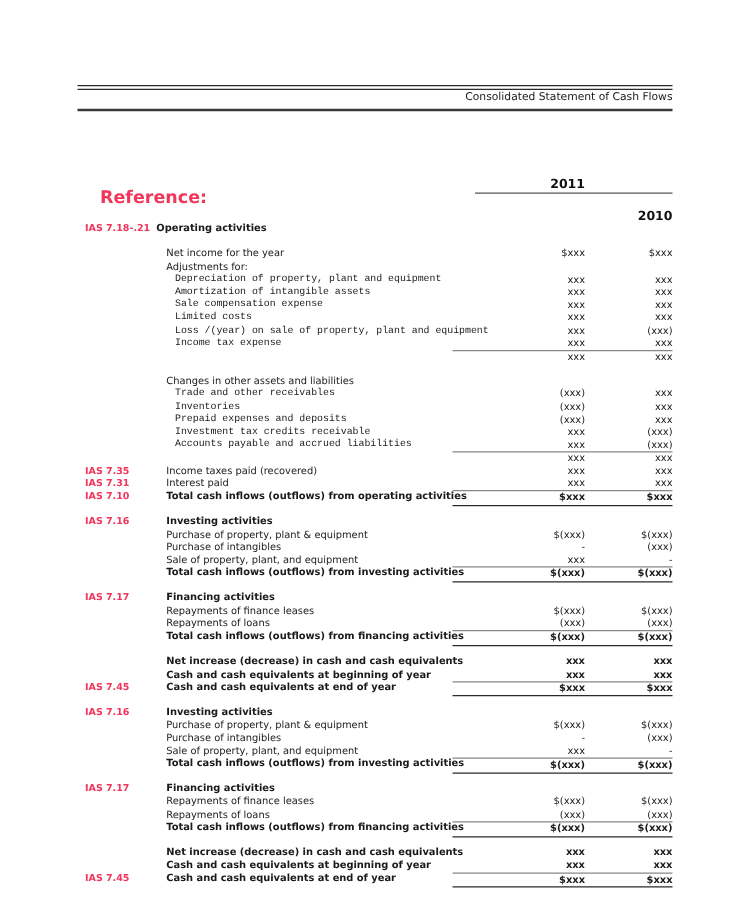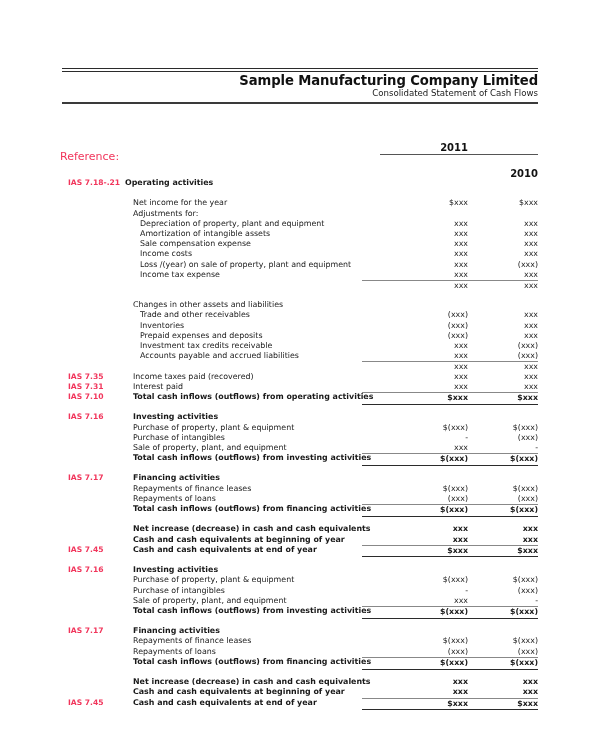--- a/index.html
+++ b/index.html
@@ -82,24 +82,24 @@
   .colhead .yr.y2 { left: 88px; width: 70px; margin-top: 26px; }
   .colhead .underline {
     position: absolute;
     left: 0; right: 0;
     top: 12px;
     border-top: 0.9px solid #555;
   }
 
   .reference-label {
     position: absolute;
-    left: 60px;
+    left: 80px;
     top: 150px;
-    font-size: 11px;
-    font-weight: normal;
+    font-size: 14px;
+    font-weight: bold;
     color: #f1355b;
   }
 
   
   .body {
     position: absolute;
     left: 0;
     top: 178px;
     width: 600px;
   }
@@ -124,21 +124,21 @@
   .label {
     position: absolute;
     top: 0;
     left: 125px;
     font-size: 7.9px;
     line-height: 10.2px;
     white-space: nowrap;
     color: #1a1a1a;
   }
   .label.ind1 { left: 133px; }
-  .label.ind2 { left: 140px; }
+  .label.ind2 { left: 140px; font-family: Liberation Mono, monospace; }
   .label.bold { font-weight: bold; }
 
   .amt {
     position: absolute;
     top: 0;
     font-size: 7.9px;
     line-height: 10.2px;
     text-align: right;
     white-space: nowrap;
     color: #1a1a1a;
@@ -158,21 +158,20 @@
   }
 </style>
 </head>
 <body>
 
 <div class="page">
 
   <div class="masthead">
     <div class="rule-top"></div>
     <div class="title-block">
-      <div class="company-name">Sample Manufacturing Company Limited</div>
       <div class="stmt-line">Consolidated Statement of Cash Flows</div>
     </div>
     <div class="rule-bottom"></div>
   </div>
 
   <div class="colhead">
     <div class="yr y1">2011</div>
     <div class="yr y2">2010</div>
     <div class="underline"></div>
   </div>
@@ -202,21 +201,21 @@
         <div class="label ind2">Amortization of intangible assets</div>
         <div class="amt c1">xxx</div>
         <div class="amt c2">xxx</div>
       </div>
       <div class="row">
         <div class="label ind2">Sale compensation expense</div>
         <div class="amt c1">xxx</div>
         <div class="amt c2">xxx</div>
       </div>
       <div class="row">
-        <div class="label ind2">Income costs</div>
+        <div class="label ind2">Limited costs</div>
         <div class="amt c1">xxx</div>
         <div class="amt c2">xxx</div>
       </div>
       <div class="row">
         <div class="label ind2">Loss /(year) on sale of property, plant and equipment</div>
         <div class="amt c1">xxx</div>
         <div class="amt c2">(xxx)</div>
       </div>
       <div class="row">
         <div class="label ind2">Income tax expense</div>

